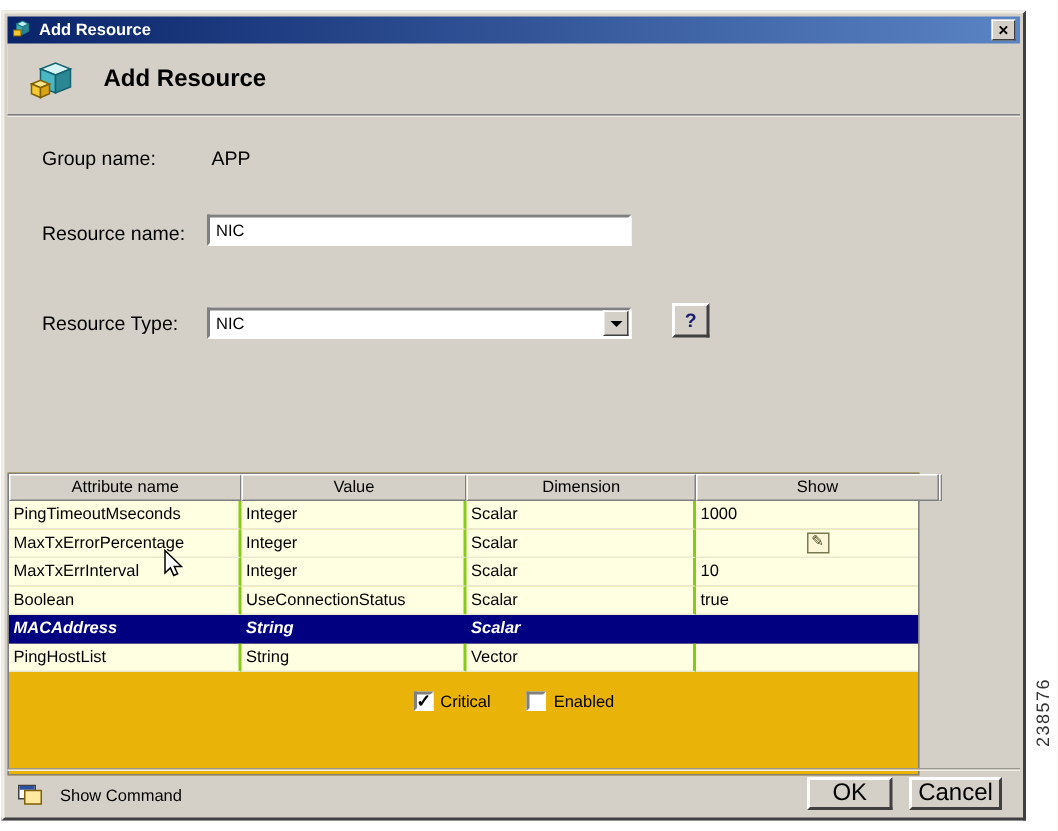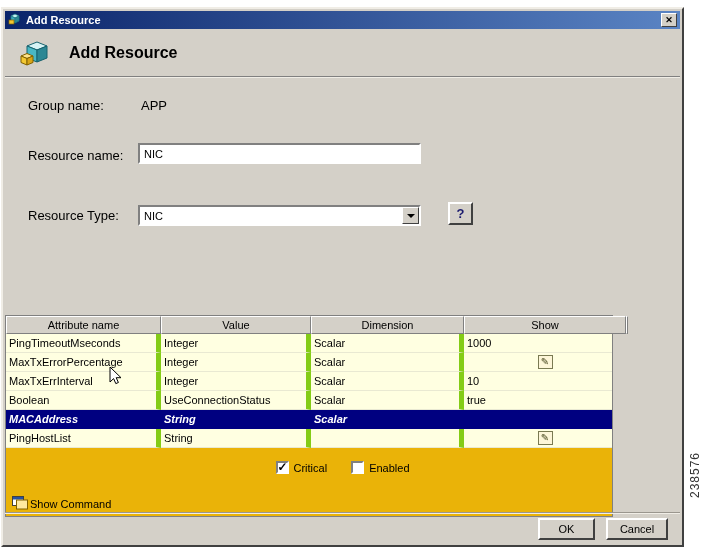--- a/index.html
+++ b/index.html
@@ -50,45 +50,45 @@
   
   .table{position:absolute;left:2px;top:262px;width:608px;height:202px;
          background:#eab308;border:1px solid #808080;margin-top:44px;}
   .thead{display:grid;grid-template-columns:155px 150px 153px 162px 1fr;height:18px;}
   .th{background:#d4d0c8;border:1px solid;border-color:#fff #808080 #808080 #fff;
       display:flex;align-items:center;justify-content:center;overflow:hidden;white-space:nowrap;}
   .tbody{position:absolute;left:0;right:0;top:18px;bottom:0;overflow:hidden;}
   .tr{display:grid;grid-template-columns:155px 150px 153px 162px 1fr;height:19px;
       background:var(--rowbg,#ffffe1);}
   .td{display:flex;align-items:center;padding:0 3px;overflow:hidden;white-space:nowrap;
-      border-right:5px solid #84cc16;border-bottom:1px solid #e9e9d2;}
+      border-right:2px solid #84cc16;border-bottom:1px solid #e9e9d2;}
   .td-edit{justify-content:center;border-right:none;}
   .tr.selected{background:var(--sel,#000080);color:#fff;font-weight:bold;}
   .tr.selected .td{border-right-color:var(--sel,#000080);border-bottom-color:var(--sel,#000080);font-style:italic;}
   .edit-icon{display:inline-block;width:15px;height:14px;background:#fdf6d8;
              border:1px solid #7a7a52;font-size:10px;line-height:12px;text-align:center;
              color:#4a4a20;font-weight:normal;}
 
   
   .check-row{position:absolute;left:0;right:0;top:452px;display:flex;
              justify-content:center;gap:24px;align-items:center;}
   .check-item{display:flex;align-items:center;gap:5px;cursor:default;}
   .checkbox{position:relative;width:13px;height:13px;background:#fff;
             border:2px solid;border-color:#808080 #fff #fff #808080;}
   .checkbox.checked::after{content:"\2713";position:absolute;left:0;top:-3px;
             font-size:12px;font-weight:bold;color:#000;}
 
   
   .divider{position:absolute;left:2px;right:2px;top:503px;height:2px;
            border-top:1px solid #9a968e;border-bottom:1px solid #f0ede6;}
-  .show-command{position:absolute;left:6px;top:485px;height:20px;
-                display:flex;align-items:center;gap:2px;padding:0 3px;}
+  .show-command{position:absolute;left:6px;top:512px;height:20px;
+                display:flex;align-items:center;gap:12px;padding:0 3px;}
   .btn{position:absolute;top:509px;height:22px;background:#d4d0c8;
        border:2px solid;border-color:#fff #404040 #404040 #fff;
-       font-family:inherit;font-size:11px;padding:0;}
+       font-family:inherit;font-size:16px;padding:0;}
   .btn-ok{left:535px;width:57px;}
   .btn-cancel{left:603px;width:62px;}
 
   
   .cursor{position:absolute;left:109px;top:366px;}
   .fig-num{position:absolute;left:688px;top:452px;writing-mode:vertical-rl;
            transform:rotate(180deg);font-size:12px;color:#333;letter-spacing:1px;}
 </style>
 </head>
 <body>
@@ -192,20 +192,21 @@
     <div class="td">String</div>
     <div class="td">Scalar</div>
     <div class="td"></div>
     <div class="td td-edit">
       <span class="edit-icon">✎</span>
     </div>
   </div>
           <div class="tr">
     <div class="td">PingHostList</div>
     <div class="td">String</div>
+    <div class="td">Vector</div>
     <div class="td"></div>
     <div class="td td-edit">
       <span class="edit-icon">✎</span>
     </div>
   </div>
         </div>
     </div>
 
     <div class="check-row">
       <label class="check-item">

